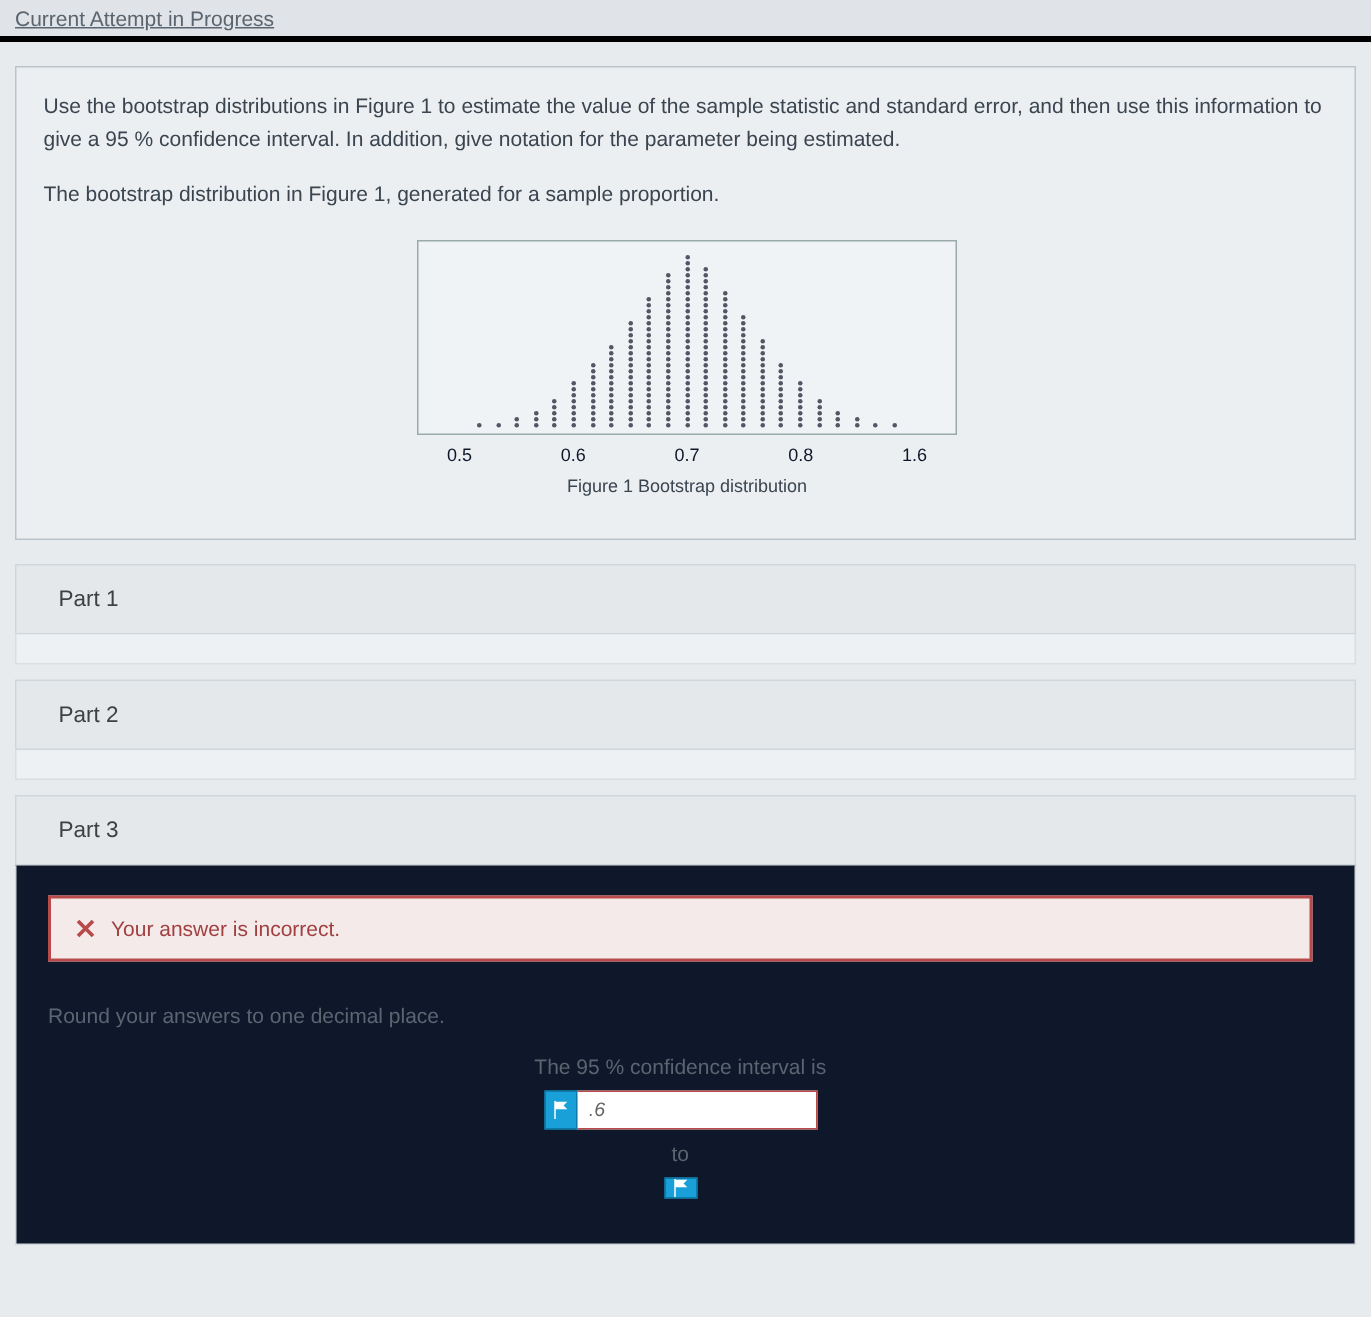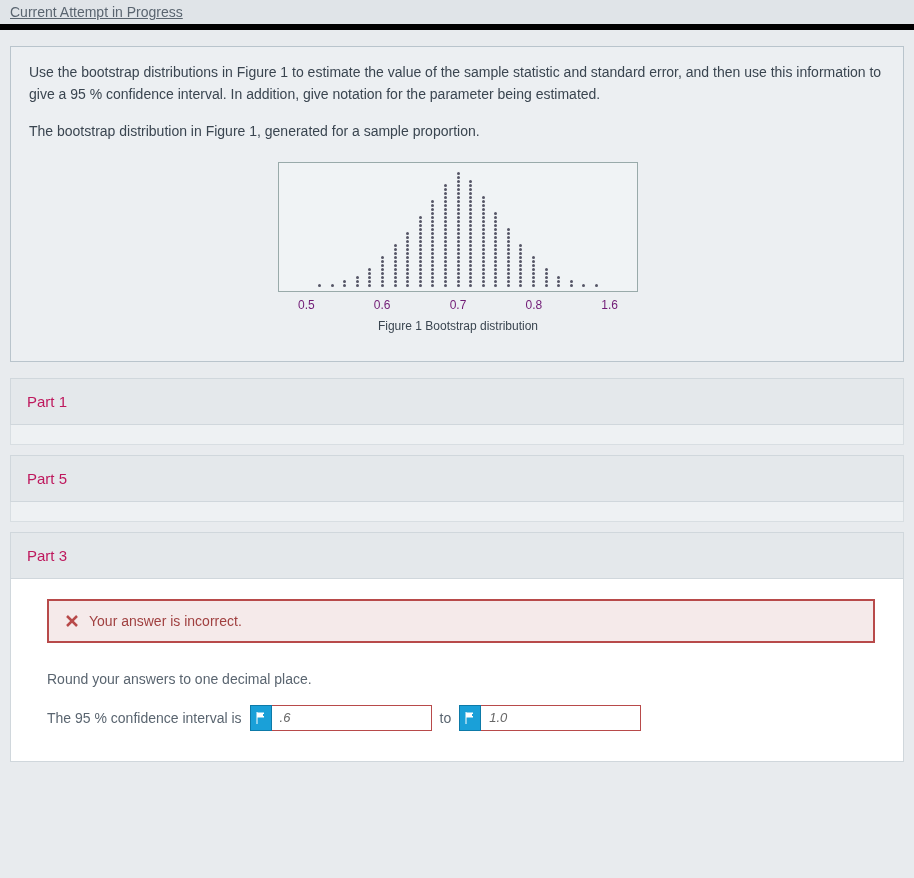--- a/index.html
+++ b/index.html
@@ -10,21 +10,21 @@
     background: #e8ebee;
     color: #3a4550;
     font-size: 14px;
     width: 914px;
   }
   .header {
     padding: 4px 10px;
     font-size: 14px;
     color: #5a6570;
     text-decoration: underline;
-    border-bottom: 6px solid #000000;
+    border-bottom: 4px solid #000000;
     background: #e0e4e8;
   }
   .intro-box {
     margin: 16px 10px;
     padding: 14px 16px 24px 18px;
     background: #eceff2;
     border: 1px solid #b9c4cc;
     line-height: 1.6;
     color: #3a4550;
   }
@@ -64,47 +64,47 @@
     height: 3px;
     background: #556;
     border-radius: 50%;
   }
   .axis {
     width: 360px;
     display: flex;
     justify-content: space-between;
     padding: 4px 20px 0 20px;
     font-size: 12px;
-    color: #701a75;
+    color: #0f172a;
     text-align: right;
   }
   .caption {
     font-size: 12px;
     color: #3a4550;
     margin-top: 2px;
   }
   .part-bar {
     margin: 10px 10px 0 10px;
     background: #e4e8eb;
     border: 1px solid #d0d7dc;
-    padding: 14px 16px;
-    color: #be185d;
+    padding: 14px 28px;
+    color: #404040;
     font-size: 15px;
   }
   .spacer-block {
     margin: 0 10px 10px 10px;
     height: 20px;
     background: #eef1f3;
     border: 1px solid #d8dee2;
     border-top: none;
   }
   .part3-content {
     margin: 0 10px 20px 10px;
-    padding: 20px 28px 30px 36px;
-    background: #ffffff;
+    padding: 20px 28px 30px 21px;
+    background: #0f172a;
     border: 1px solid #d0d7dc;
     border-top: none;
   }
   .feedback {
     border: 2px solid #b84a4a;
     background: #f5eaea;
     padding: 12px 16px;
     color: #a04040;
     font-size: 14px;
     display: flex;
@@ -117,20 +117,21 @@
     color: #5a6570;
     font-size: 14px;
     margin: 6px 0 18px 0;
   }
   .answer-line {
     display: flex;
     align-items: center;
     gap: 8px;
     font-size: 14px;
     color: #5a6570;
+    flex-direction: column;
   }
   .ans-group {
     display: flex;
     align-items: stretch;
   }
   .flag-btn {
     width: 22px;
     background: #1aa0d8;
     border: 1px solid #0d7aa8;
     display: flex;
@@ -484,21 +485,21 @@
     <div class="caption">Figure 1 Bootstrap distribution</div>
   </div>
 </div>
 
 <div class="part-bar">
   <span>Part 1</span>
 </div>
 <div class="spacer-block"></div>
 
 <div class="part-bar">
-  <span>Part 5</span>
+  <span>Part 2</span>
 </div>
 <div class="spacer-block"></div>
 
 <div class="part-bar">
   <span>Part 3</span>
 </div>
 
 <div class="part3-content">
 
   <div class="feedback">
@@ -524,17 +525,16 @@
     </span>
 
     <span>to</span>
 
     <span class="ans-group">
       <span class="flag-btn">
         <svg width="10" height="12" viewBox="0 0 10 12">
           <path d="M1 0 v12 M1 1 h7 l-2 2 l2 2 h-7" fill="#fff" stroke="#fff" stroke-width="1"></path>
         </svg>
       </span>
-      <input class="ans-input" value="1.0" style="">
     </span>
   </div>
 
 </div>
 
 </body></html>

